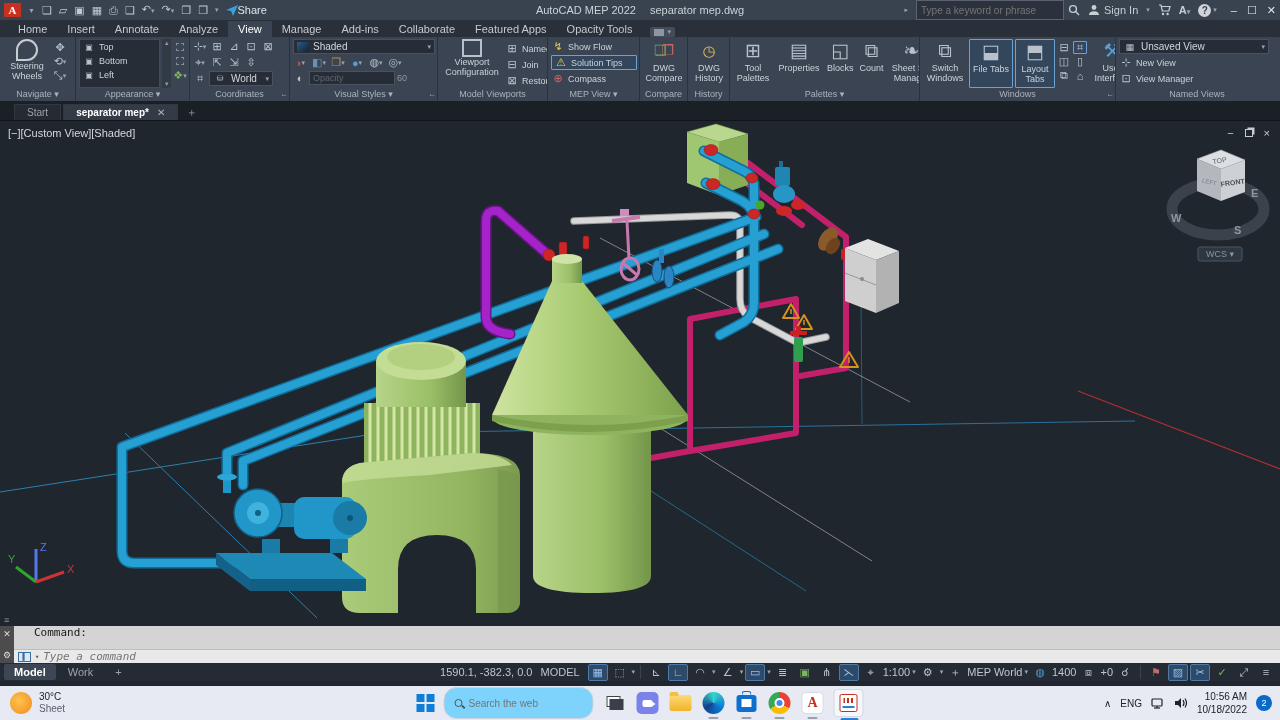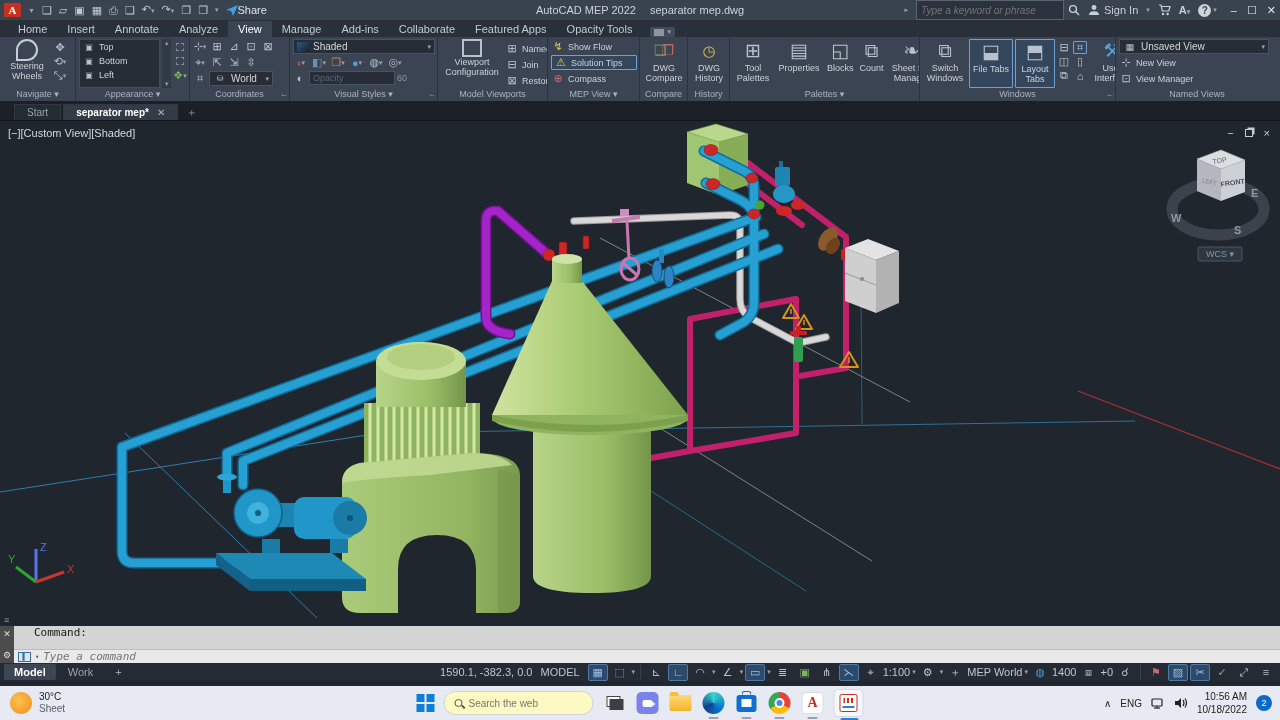--- a/index.html
+++ b/index.html
@@ -10,21 +10,21 @@
   
   .titlebar{position:absolute;top:0;left:0;right:0;height:20px;background:#39424f;display:flex;align-items:center;color:#c9ced5;font-size:11px}
   .qat{display:flex;align-items:center;gap:7px;padding-left:4px}
   .qat .qi{color:#c2c8cf;font-size:11px;line-height:20px;cursor:pointer}
   .logo{width:17px;height:14px;background:#c5301f;color:#fff;font-weight:bold;font-size:11px;line-height:14px;text-align:center;border-radius:1px;font-family:"Liberation Serif",serif}
   .caret{font-size:7px;color:#9aa2ac}
   .share{display:flex;align-items:center;color:#dfe3e8}
   .ttl{position:absolute;left:50%;transform:translateX(-50%);display:flex;gap:14px;color:#cdd2d8;white-space:nowrap}
   .trt{position:absolute;right:4px;display:flex;align-items:center;gap:8px}
   .searchbox{display:flex;align-items:center;gap:4px}
-  .searchbox input{width:148px;height:20px;background:#2b323d;border:1px solid #5a6270;color:#9aa3ae;font-size:10px;font-style:italic;padding:0 4px;outline:none}
+  .searchbox input{width:148px;height:20px;background:#2b323d;border:1px solid #5a6270;color:#9aa3ae;font-size:10px;padding:0 4px;outline:none}
   .winbtns{display:flex;gap:10px;margin-left:6px;color:#dfe3e8;font-size:11px}
   .helpcirc{width:13px;height:13px;border-radius:50%;background:#cfd4da;color:#39424f;font-size:10px;line-height:13px;text-align:center;font-weight:bold}
 
   
   .tabrow{position:absolute;top:20px;left:0;right:0;height:17px;background:#2a303a;display:flex;align-items:flex-end;padding-left:8px;font-size:11px;color:#c3cad2}
   .rtab{padding:2px 10px;cursor:pointer}
   .rtab.active{background:#3b4452;color:#fff}
   .ribtool{margin-left:8px;display:flex;align-items:center;gap:3px;background:#434c59;border-radius:2px;padding:1px 4px;font-size:8px}
 
   
@@ -84,21 +84,21 @@
 
   
   .taskbar{position:absolute;top:686px;left:0;right:0;height:34px;background:#e7eaf3;display:flex;align-items:center;color:#222}
   .weather{display:flex;align-items:center;gap:7px;padding-left:10px;width:240px}
   .sun{width:22px;height:22px;border-radius:50%;background:radial-gradient(circle at 40% 40%,#ffc24d,#f08b1f)}
   .wtxt{font-size:10px;line-height:1.25}
   .wtxt .cond{color:#5b5f6b}
   .tcenter{position:absolute;left:50%;transform:translateX(-50%);display:flex;align-items:center;gap:9px}
   .winlogo{width:18px;height:18px;display:grid;grid-template-columns:8px 8px;grid-template-rows:8px 8px;gap:1.5px;cursor:pointer}
   .winlogo div{background:#0e7fd8}
-  .searchpill{width:150px;height:24px;background:#fef9c3;border:1px solid #cfd3dc;border-radius:13px;display:flex;align-items:center;gap:6px;padding:0 10px}
+  .searchpill{width:150px;height:32px;background:#7dd3fc;border:1px solid #cfd3dc;border-radius:13px;display:flex;align-items:center;gap:6px;padding:0 10px}
   .searchpill input{border:none;outline:none;font-size:10px;color:#555;width:110px;background:transparent}
   .mag{width:8px;height:8px;border:1.5px solid #555;border-radius:50%;position:relative;flex:none}
   .mag::after{content:"";position:absolute;width:4px;height:1.5px;background:#555;transform:rotate(45deg);right:-4px;bottom:-1px}
   .tbi{width:24px;height:24px;position:relative;display:flex;align-items:center;justify-content:center;cursor:pointer}
   .runline{position:absolute;bottom:-4px;left:7px;width:10px;height:2px;background:#9aa0ad;border-radius:1px}
   .tv1{width:14px;height:11px;background:#fff;border:1px solid #444;position:absolute;top:5px;left:4px}
   .tv2{width:14px;height:11px;background:#3a3f4a;position:absolute;top:8px;left:7px}
   .chat{width:22px;height:22px;border-radius:5px;background:#7b83eb;display:flex;align-items:center;justify-content:center}
   .chat i{width:10px;height:7px;background:#fff;border-radius:2px;display:block;position:relative}
   .chat i::after{content:"";position:absolute;right:-3px;top:1px;border-left:4px solid #fff;border-top:3px solid transparent;border-bottom:3px solid transparent}

